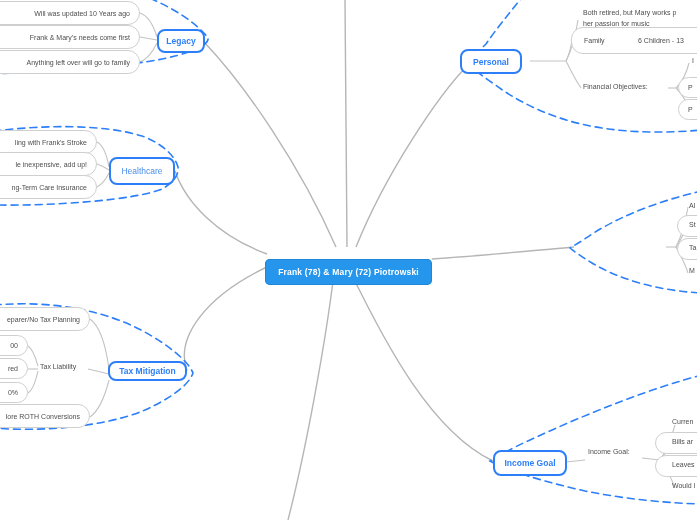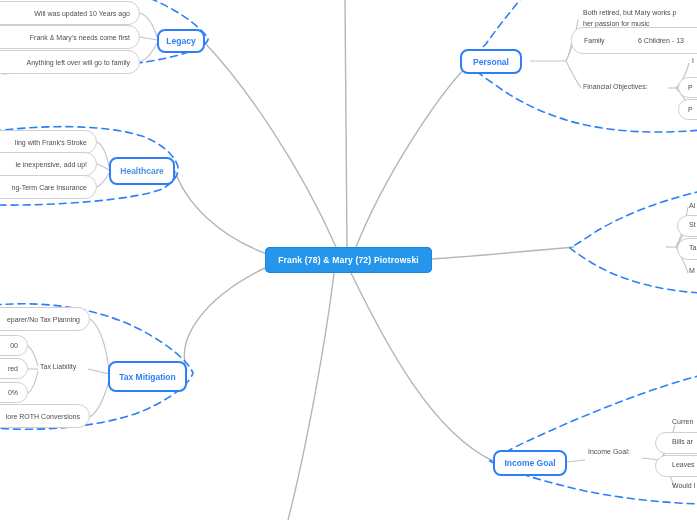--- a/index.html
+++ b/index.html
@@ -5,21 +5,21 @@
   html,body{margin:0;padding:0;background:#fff;}
   #canvas{position:relative;width:697px;height:520px;overflow:hidden;background:#ffffff;
           font-family:"Liberation Sans",sans-serif;}
   svg.lines{position:absolute;left:0;top:0;width:697px;height:520px;}
   .cline{stroke:#b5b5b5;stroke-width:1.4;fill:none;}
   .sline{stroke:#c3c3c3;stroke-width:1.1;fill:none;}
   .boundary{stroke:#2d7ff9;stroke-width:1.6;fill:none;stroke-dasharray:7 5;stroke-linecap:round;}
   .node{position:absolute;background:#fff;border:2px solid #2d7ff9;border-radius:8px;
         color:#2d7ff9;font-weight:bold;font-size:8.5px;display:flex;align-items:center;
         justify-content:center;white-space:nowrap;box-sizing:border-box;}
-  .node.light{font-weight:bold;font-size:8.5px;color:#4a8fe8;}
+  .node.light{font-weight:normal;font-size:8.5px;color:#4a8fe8;}
   .center-node{position:absolute;background:#2596ec;border-radius:5px;color:#fff;
         font-weight:bold;font-size:8.5px;display:flex;align-items:center;justify-content:center;
         white-space:nowrap;letter-spacing:.2px;box-shadow:0 0 0 1px #1e87d8 inset;}
   .bubble{position:absolute;background:#fff;border:1px solid #cfcfcf;border-radius:12px;
         display:flex;align-items:center;box-sizing:border-box;font-size:7px;color:#4d4d4d;
         white-space:nowrap;}
   .bubble.r{justify-content:flex-end;padding-right:9px;}
   .bubble.l{justify-content:flex-start;padding-left:9px;}
   .frag{position:absolute;font-size:7px;color:#4d4d4d;white-space:nowrap;}
   .notes{position:absolute;font-size:7px;color:#4d4d4d;line-height:11px;white-space:nowrap;}
@@ -140,21 +140,21 @@
   <div class="bubble r" style="left:-60px;top:358px;width:88px;height:21px;">
     <span>red</span>
   </div>
   <div class="bubble r" style="left:-60px;top:382px;width:88px;height:21px;">
     <span>0%</span>
   </div>
   <div class="frag" style="left:40px;top:363px;">Tax Liability</div>
   <div class="bubble r" style="left:-110px;top:404px;width:200px;height:24px;">
     <span>lore ROTH Conversions</span>
   </div>
-  <div class="node" style="left:108px;top:361px;width:79px;height:31px;text-align:center;">
+  <div class="node" style="left:108px;top:361px;width:79px;height:20px;text-align:center;">
     <span>Tax Mitigation</span>
   </div>
 
   <div class="bubble" style="left:677px;top:215px;width:50px;height:22px;"></div>
   <div class="bubble" style="left:677px;top:238px;width:50px;height:22px;"></div>
   <div class="frag" style="left:689px;top:202px;">Al</div>
   <div class="frag" style="left:689px;top:221px;">St</div>
   <div class="frag" style="left:689px;top:244px;">Ta</div>
   <div class="frag" style="left:689px;top:267px;">M</div>
 
@@ -162,17 +162,17 @@
   <div class="bubble" style="left:655px;top:432px;width:60px;height:22px;"></div>
   <div class="bubble" style="left:655px;top:455px;width:60px;height:22px;"></div>
   <div class="frag" style="left:672px;top:418px;">Curren</div>
   <div class="frag" style="left:672px;top:438px;">Bills ar</div>
   <div class="frag" style="left:672px;top:461px;">Leaves</div>
   <div class="frag" style="left:672px;top:482px;">Would l</div>
   <div class="node" style="left:493px;top:450px;width:74px;height:26px;">
     <span>Income Goal</span>
   </div>
 
-  <div class="center-node" style="left:265px;top:247px;width:167px;height:26px;">
+  <div class="center-node" style="left:265px;top:259px;width:167px;height:26px;">
     <span>Frank (78) &amp; Mary (72) Piotrowski</span>
   </div>
 
 </div>
 
 </body></html>

